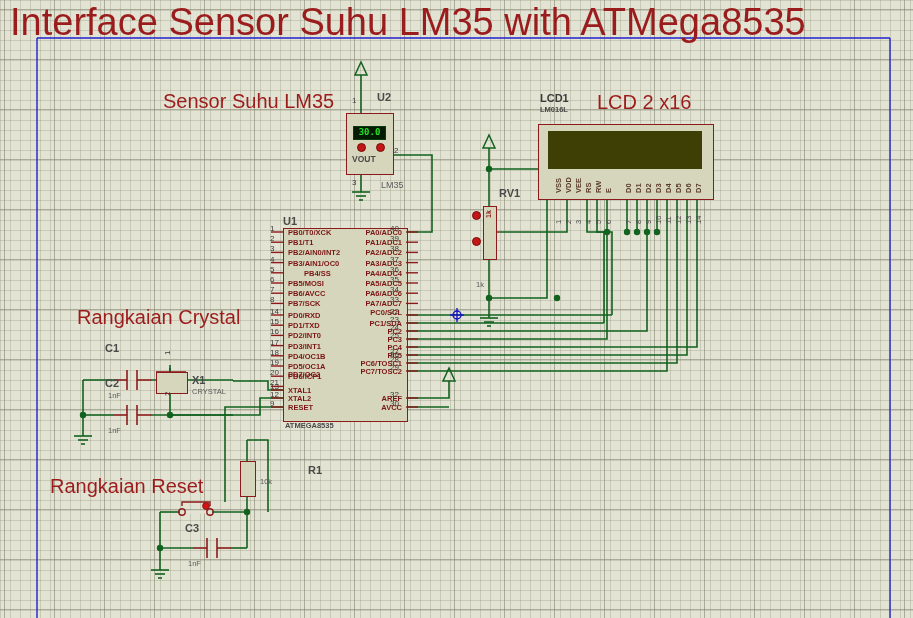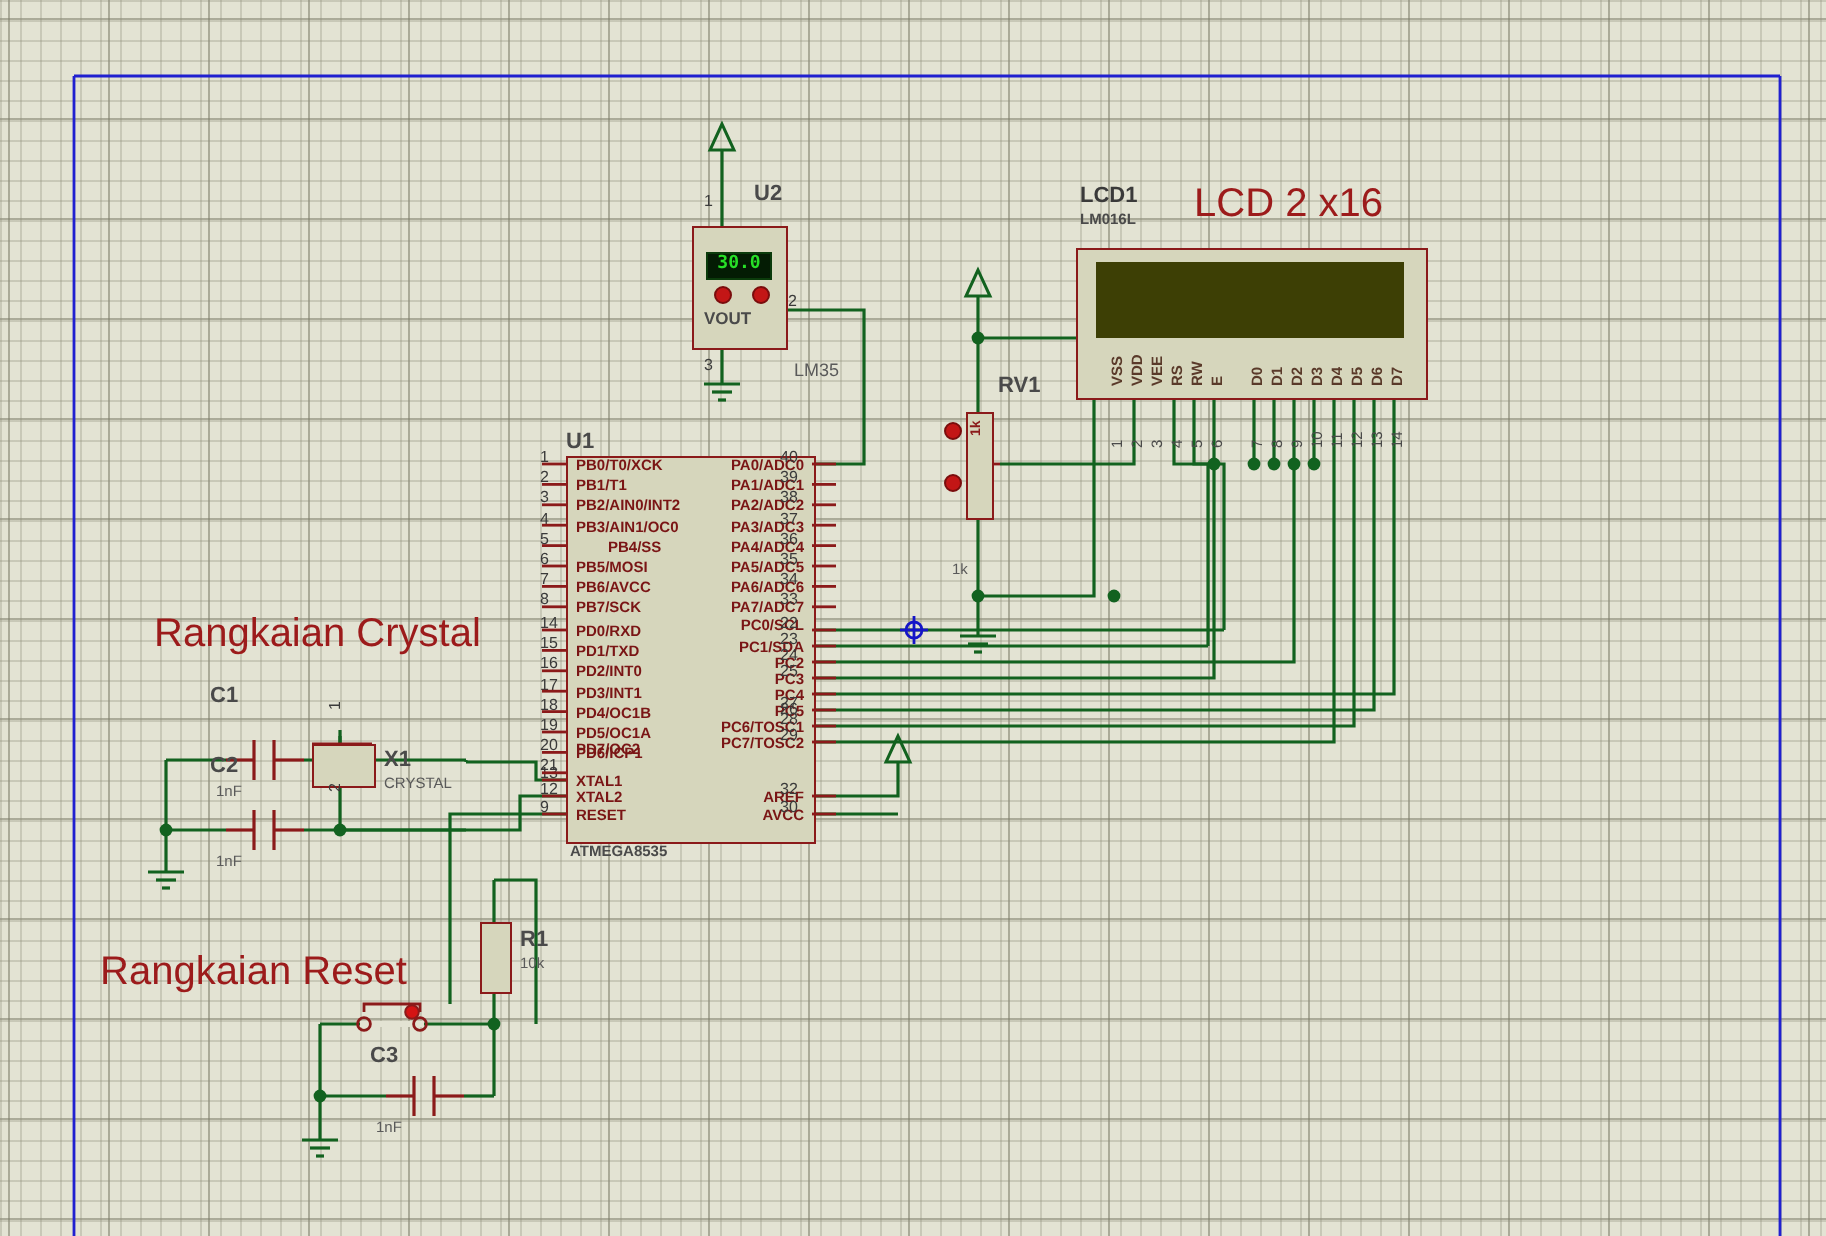--- a/index.html
+++ b/index.html
@@ -26,21 +26,21 @@
   .txt{position:absolute;white-space:nowrap;}
 
   .title{
     color:#9b1c1c;font-size:38px;letter-spacing:0px;
   }
   .red-label{color:#9c1b1b;font-size:20px;}
   .pin-lbl{font-size:7.5px;color:#7a1515;font-weight:bold;}
   .pin-num{font-size:8px;color:#3a3a3a;}
   .ref{font-size:11px;color:#4a4a4a;font-weight:bold;}
   .val{font-size:7.5px;color:#5a5a5a;}
-  .dev{font-size:7px;color:#5a5a5a;padding-left:16px;}
+  .dev{font-size:7px;color:#5a5a5a;}
   .lcd-pin{
     font-size:7.5px;color:#5a3a2a;font-weight:bold;
     transform:rotate(-90deg);transform-origin:left top;
   }
   .lcd-num{
     font-size:7.5px;color:#4a4a4a;
     transform:rotate(-90deg);transform-origin:left top;
   }
   .ic-body{
     position:absolute;background:#d6d6bc;border:1.6px solid #8b1a1a;
@@ -260,21 +260,23 @@
       <line x1="627" y1="198" x2="627" y2="186" stroke="#8b1a1a" stroke-width="1.4"></line>
       <line x1="637" y1="198" x2="637" y2="186" stroke="#8b1a1a" stroke-width="1.4"></line>
       <line x1="647" y1="198" x2="647" y2="186" stroke="#8b1a1a" stroke-width="1.4"></line>
       <line x1="657" y1="198" x2="657" y2="186" stroke="#8b1a1a" stroke-width="1.4"></line>
       <line x1="667" y1="198" x2="667" y2="186" stroke="#8b1a1a" stroke-width="1.4"></line>
       <line x1="677" y1="198" x2="677" y2="186" stroke="#8b1a1a" stroke-width="1.4"></line>
       <line x1="687" y1="198" x2="687" y2="186" stroke="#8b1a1a" stroke-width="1.4"></line>
       <line x1="697" y1="198" x2="697" y2="186" stroke="#8b1a1a" stroke-width="1.4"></line>
     </svg>
 
-
+  <div class="txt title" style="left:10px;top:1px;">Interface Sensor Suhu LM35 with ATMega8535</div>
+
+  <div class="txt red-label" style="left:163px;top:90px;">Sensor Suhu LM35</div>
   <div class="txt red-label" style="left:597px;top:91px;">LCD 2 x16</div>
   <div class="txt red-label" style="left:50px;top:475px;">Rangkaian Reset</div>
   <div class="txt red-label" style="left:77px;top:306px;">Rangkaian Crystal</div>
 
   <div class="sens-body" style="left:346px;top:113px;width:46px;height:60px;"></div>
   <div class="seg" style="left:353px;top:126px;width:31px;height:12px;">30.0</div>
   <div class="btn-dot" style="left:357px;top:143px;"></div>
   <div class="btn-dot" style="left:376px;top:143px;"></div>
   <div class="txt" style="left:352px;top:154px;font-size:8.5px;color:#4a4a4a;font-weight:bold;">VOUT</div>
   <div class="txt ref" style="left:377px;top:91px;">U2</div>
@@ -459,17 +461,17 @@
   <div class="txt val" style="left:192px;top:387px;">CRYSTAL</div>
   <div class="txt pin-num" style="left:163px;top:355px;transform:rotate(-90deg);transform-origin:left top;">1</div>
   <div class="txt pin-num" style="left:163px;top:396px;transform:rotate(-90deg);transform-origin:left top;">2</div>
 
   <div class="txt ref" style="left:105px;top:342px;">C1</div>
   <div class="txt val" style="left:108px;top:391px;">1nF</div>
   <div class="txt ref" style="left:105px;top:377px;">C2</div>
   <div class="txt val" style="left:108px;top:426px;">1nF</div>
 
   <div class="res-body" style="left:240px;top:461px;width:14px;height:34px;"></div>
-  <div class="txt ref" style="left:260px;top:464px;">R1</div>
+  <div class="txt ref" style="left:260px;top:464px;padding-left:48px;">R1</div>
   <div class="txt val" style="left:260px;top:477px;">10k</div>
   <div class="txt ref" style="left:185px;top:522px;">C3</div>
   <div class="txt val" style="left:188px;top:559px;">1nF</div>
 </div>
 
 </body></html>

